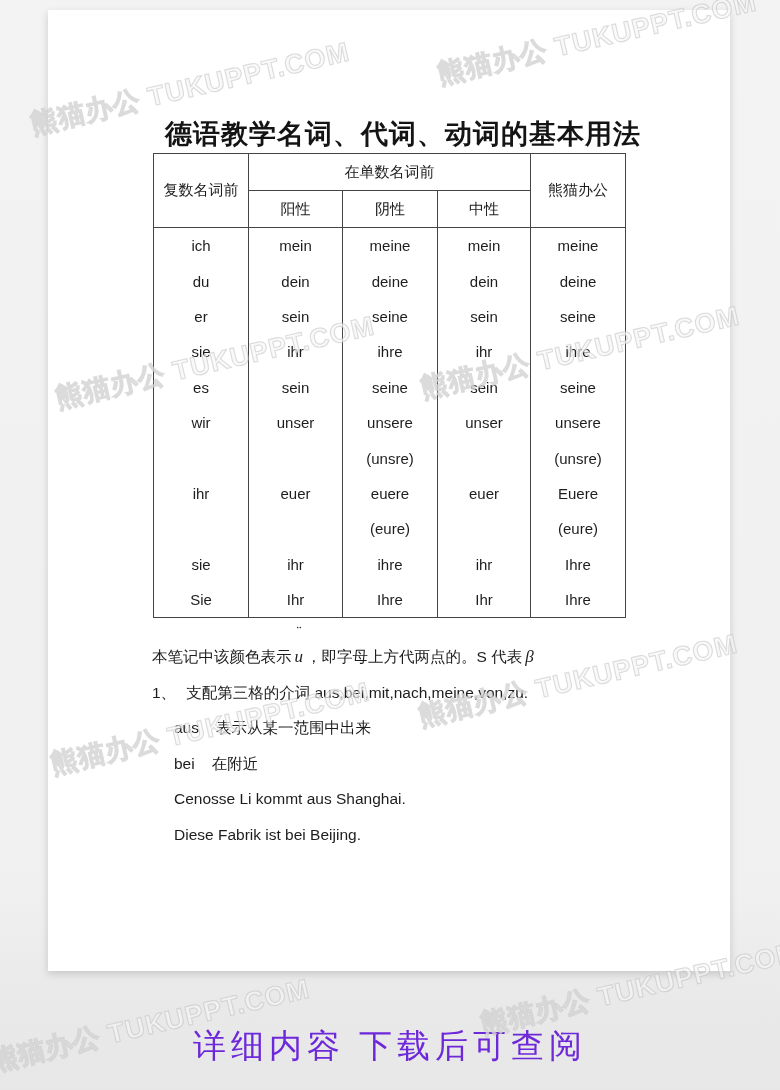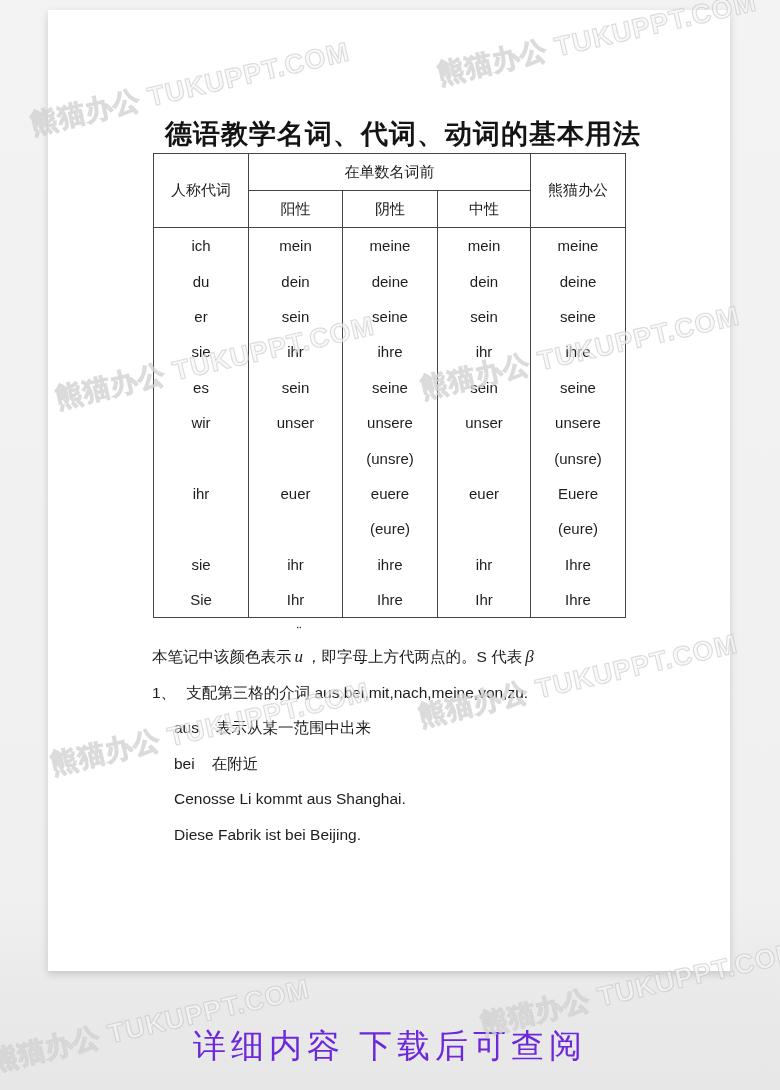--- a/index.html
+++ b/index.html
@@ -75,21 +75,21 @@
     <table class="ptable">
       <colgroup>
         <col style="width:95px">
           <col style="width:94px">
           <col style="width:95px">
           <col style="width:93px">
           <col style="width:95px">
       </colgroup>
       <thead>
         <tr>
-          <th rowspan="2">人称代词</th>
+          <th rowspan="2">复数名词前</th>
           <th colspan="3">在单数名词前</th>
           <th rowspan="2">熊猫办公</th>
         </tr>
         <tr>
           <th>阳性</th>
           <th>阴性</th>
           <th>中性</th>
         </tr>
       </thead>
       <tbody>

